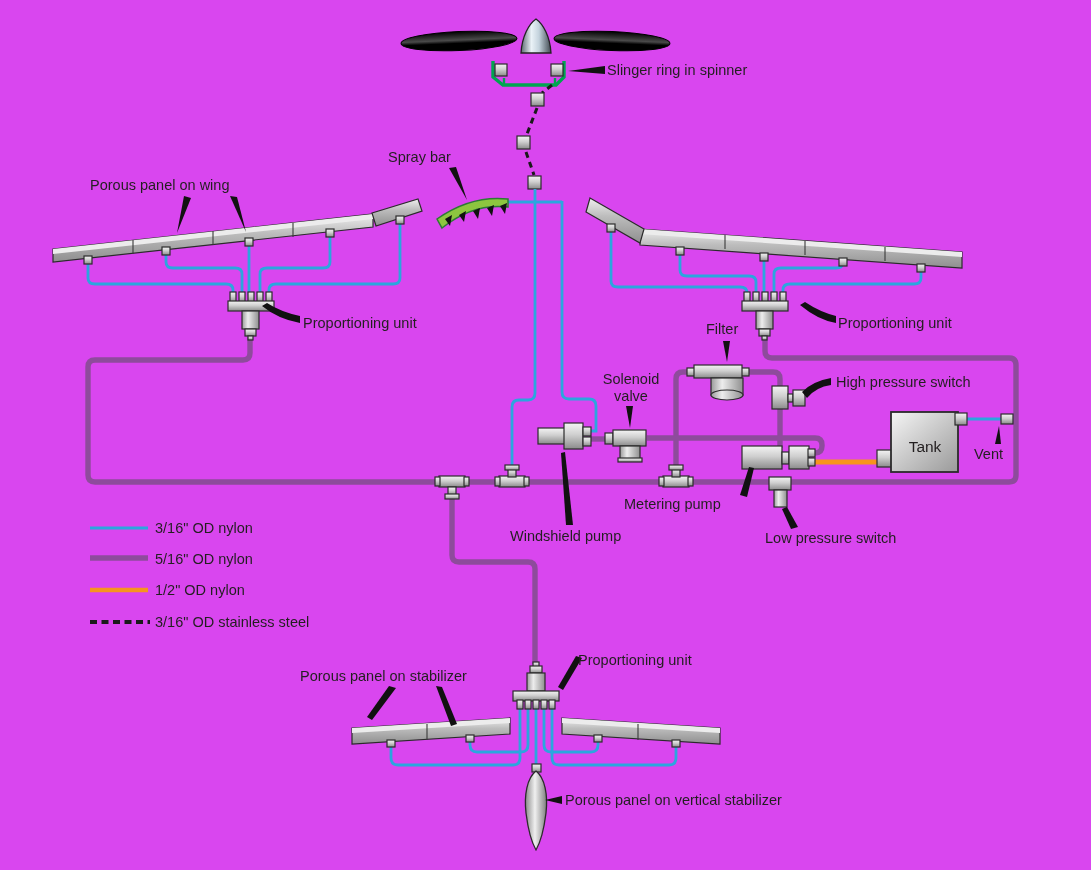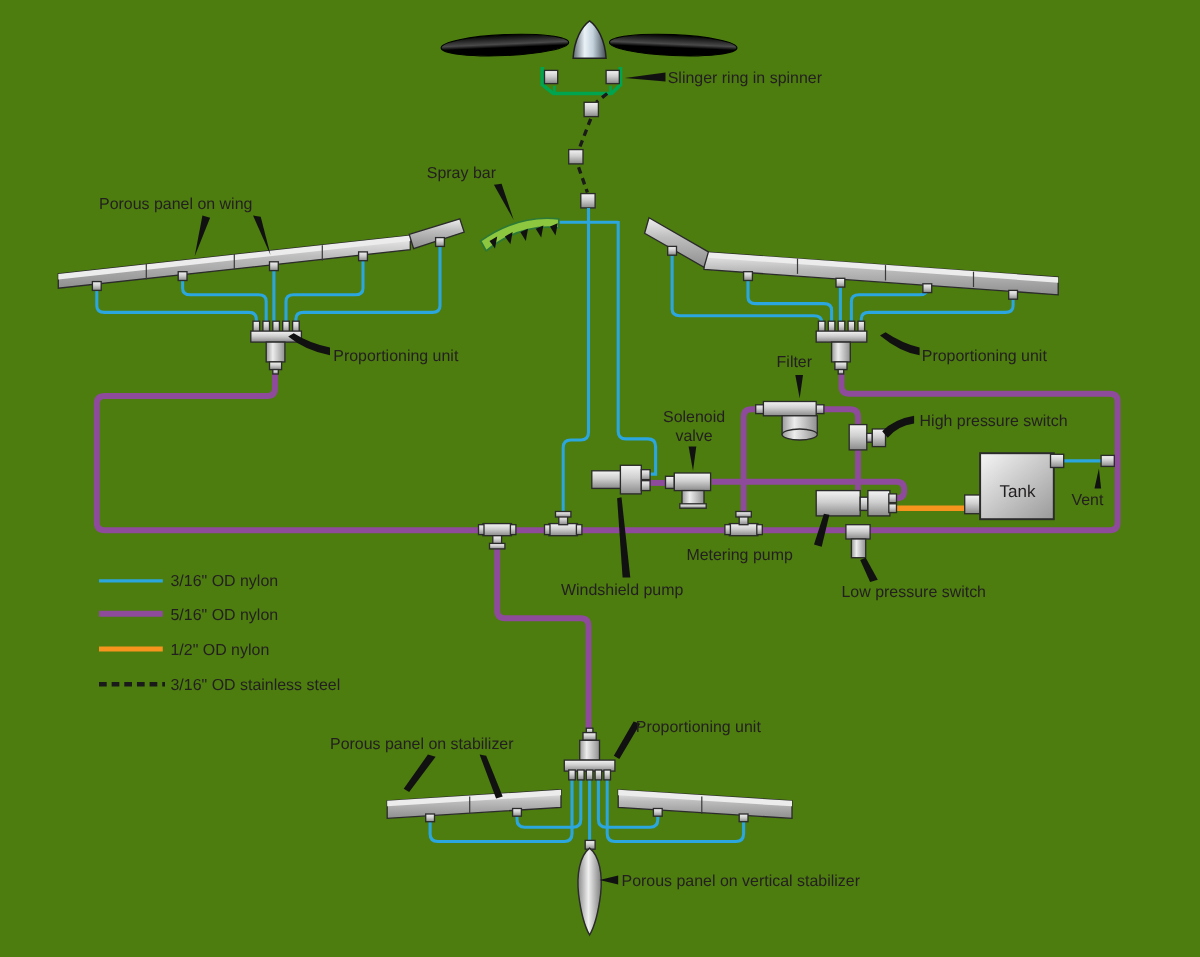--- a/index.html
+++ b/index.html
@@ -1,16 +1,16 @@
 <!DOCTYPE html>
 <html><head>
 <meta charset="utf-8">
 <style>
   html,body{margin:0;padding:0;background:#F0EFF0;}
-  .stage{position:relative;width:1091px;height:870px;background:#4d7c0f;overflow:hidden;
+  .stage{position:relative;width:1091px;height:870px;background:#d946ef;overflow:hidden;
          font-family:"Liberation Sans",sans-serif;}
   svg{display:block;}
   .lbl{font-family:"Liberation Sans",sans-serif;font-size:14.5px;fill:#231F20;}
   .lbl-mid{text-anchor:middle;}
   .p-blue{stroke:#2BA6DE;stroke-width:2.8;fill:none;}
   .p-purple{stroke:#8E4B9C;stroke-width:5.4;fill:none;}
   .p-orange{stroke:#F7941E;stroke-width:5;fill:none;}
   .p-steel{stroke:#1A1A1A;stroke-width:3;fill:none;stroke-dasharray:6 4.5;}
   .metal{fill:url(#gm);stroke:#2B2B2B;stroke-width:1.2;}
   .metalr{fill:url(#gmr);stroke:#2B2B2B;stroke-width:1.2;}

